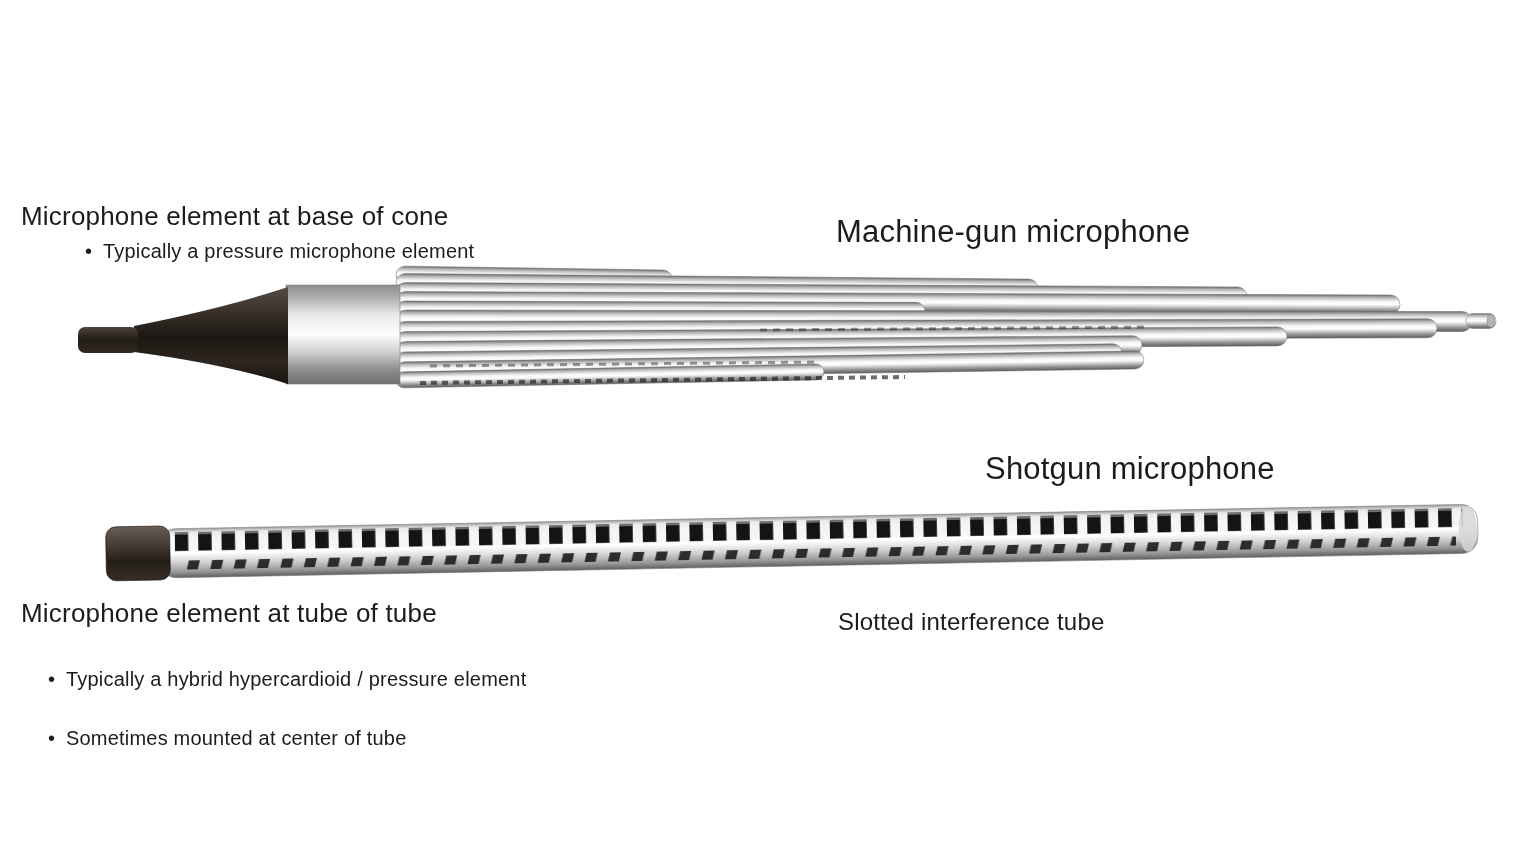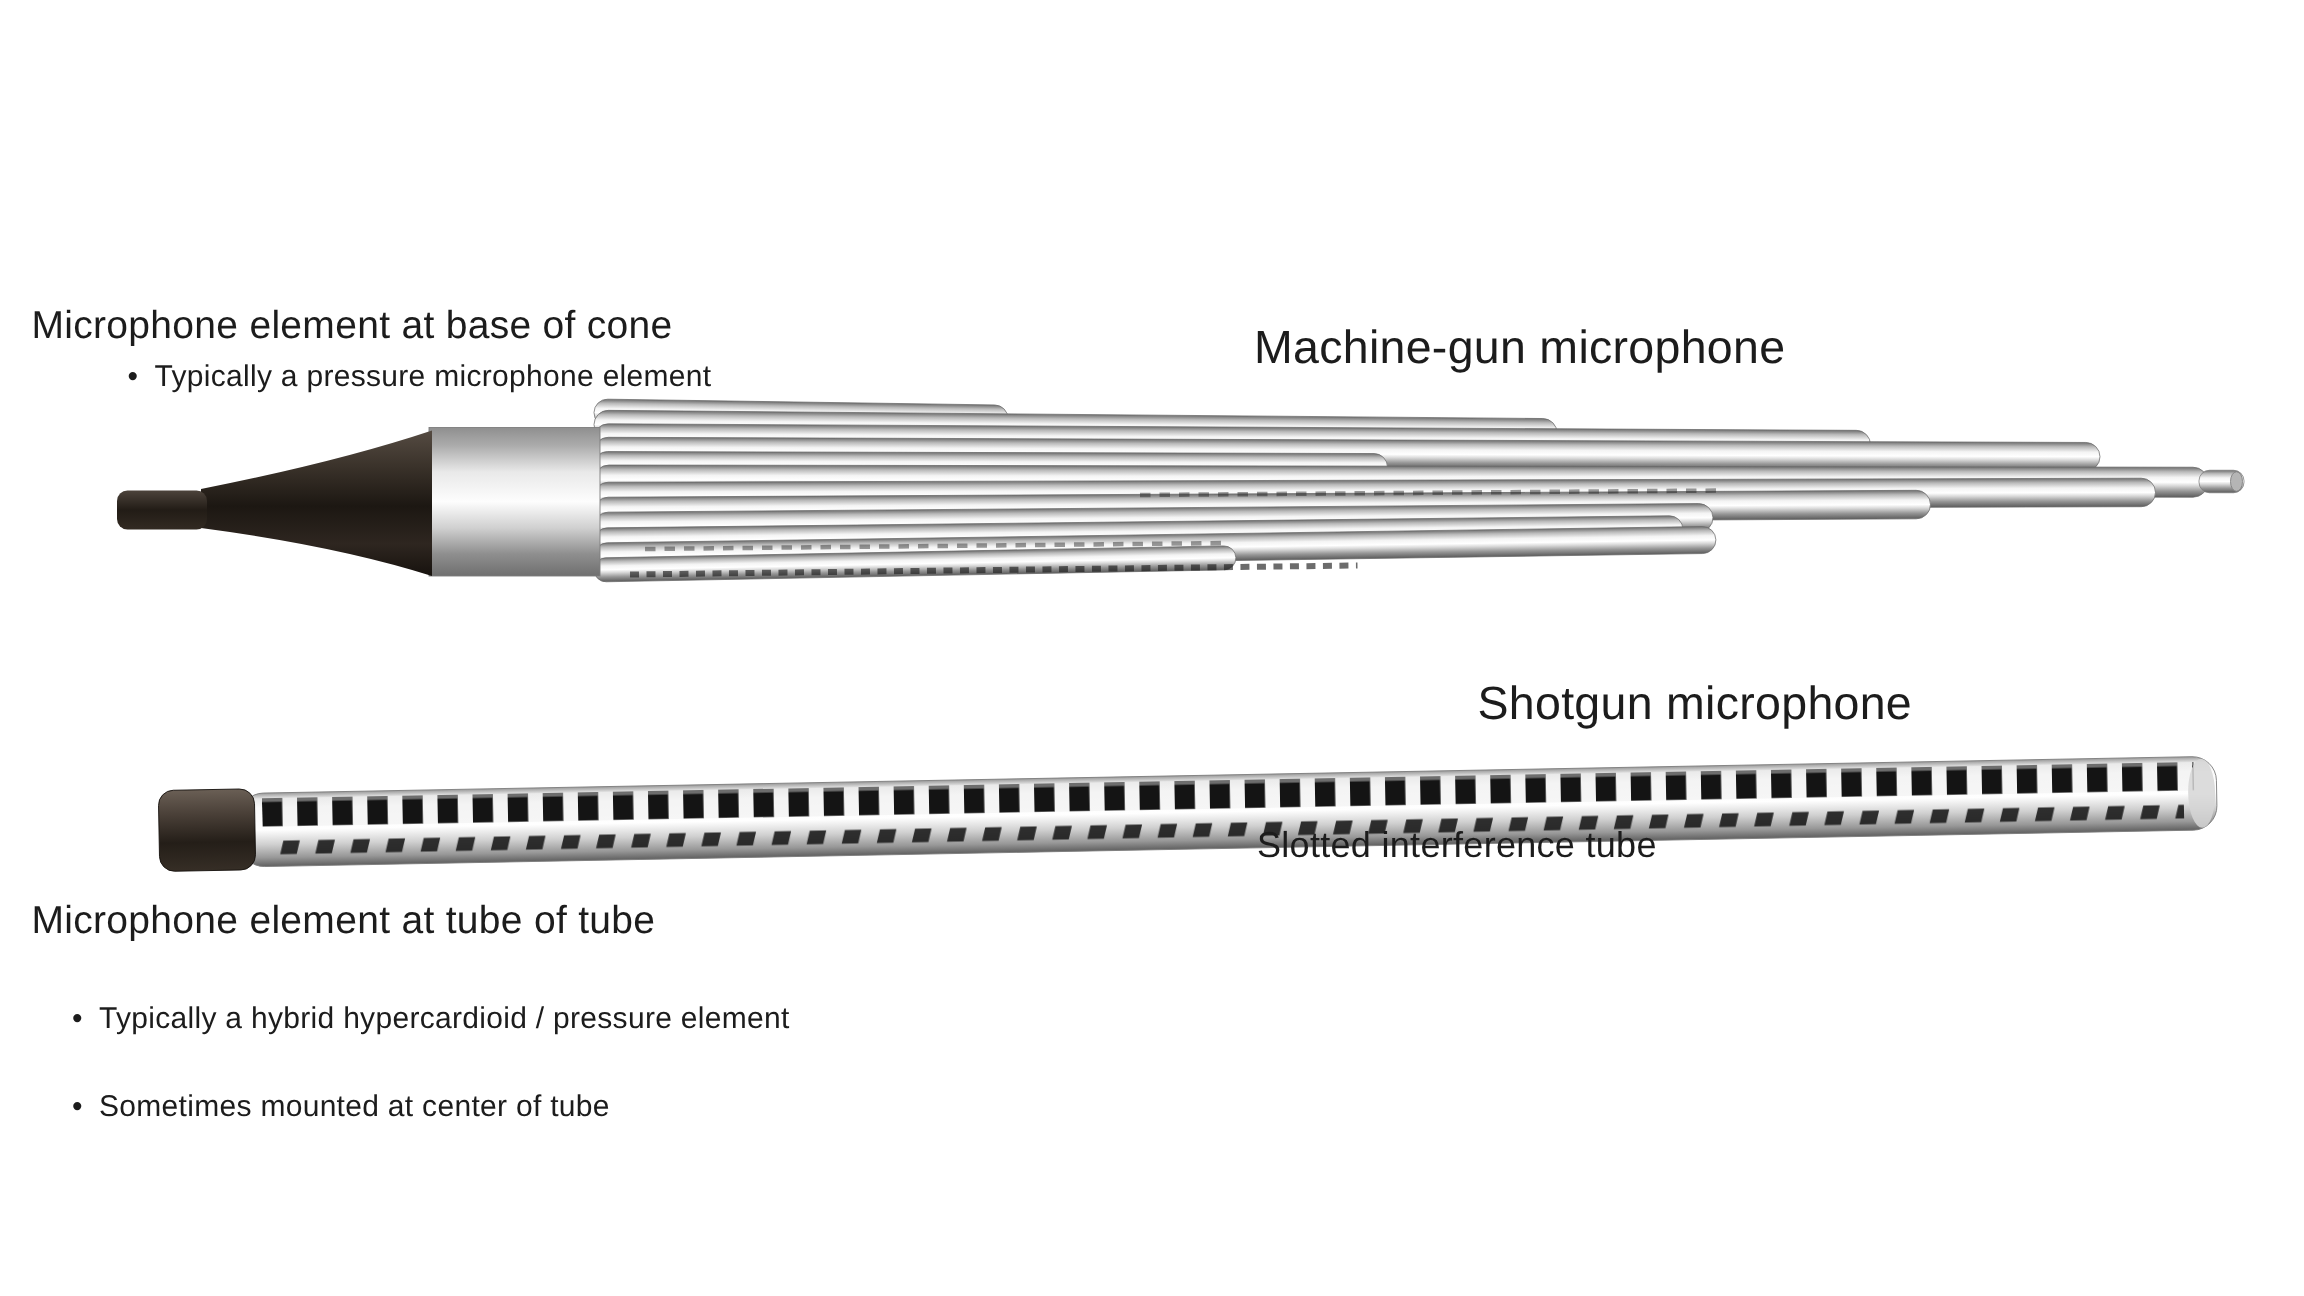--- a/index.html
+++ b/index.html
@@ -140,21 +140,21 @@
   </svg>
 
   <div class="txt h-label" style="left:21px; top:201px;">Microphone element at base of cone</div>
 
   <div class="txt bullet bullet-line" style="left:85px; top:236px;">Typically a pressure microphone element</div>
 
   <div class="txt h-title" style="left:985px; top:451px;">Shotgun microphone</div>
 
   <div class="txt h-title" style="left:836px; top:214px;">Machine-gun microphone</div>
 
-  <div class="txt h-sub" style="left:838px; top:550px;">Slotted interference tube</div>
+  <div class="txt h-sub" style="left:838px; top:608px;">Slotted interference tube</div>
 
   <div class="txt h-label" style="left:21px; top:598px;">Microphone element at tube of tube</div>
 
   <div class="txt bullet bullet-line" style="left:48px; top:634px;">Typically a hybrid hypercardioid / pressure element</div>
 
   <div class="txt bullet bullet-line" style="left:48px; top:663px;">Sometimes mounted at center of tube</div>
 
 </div>
 
 </body></html>

